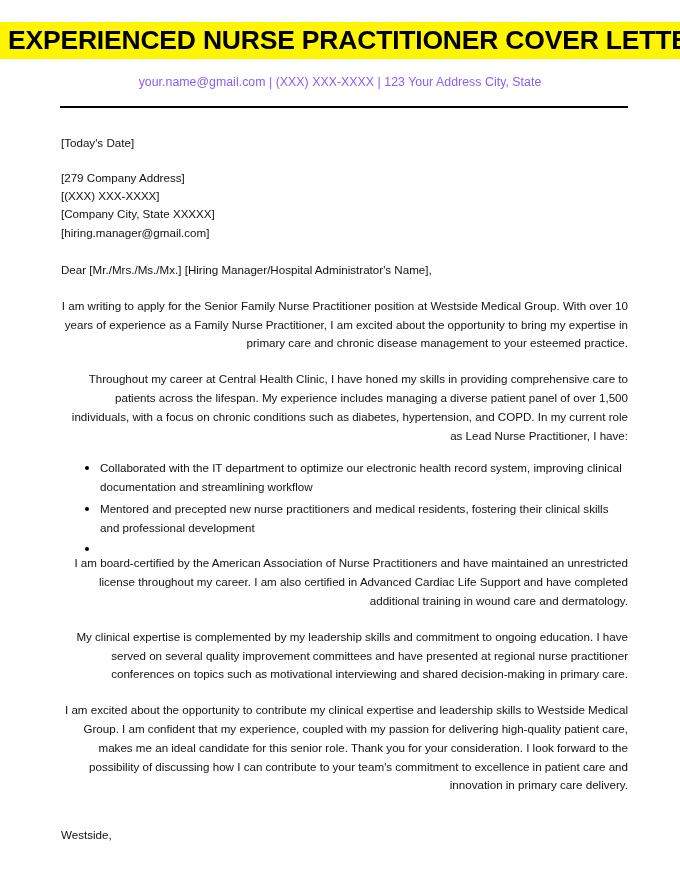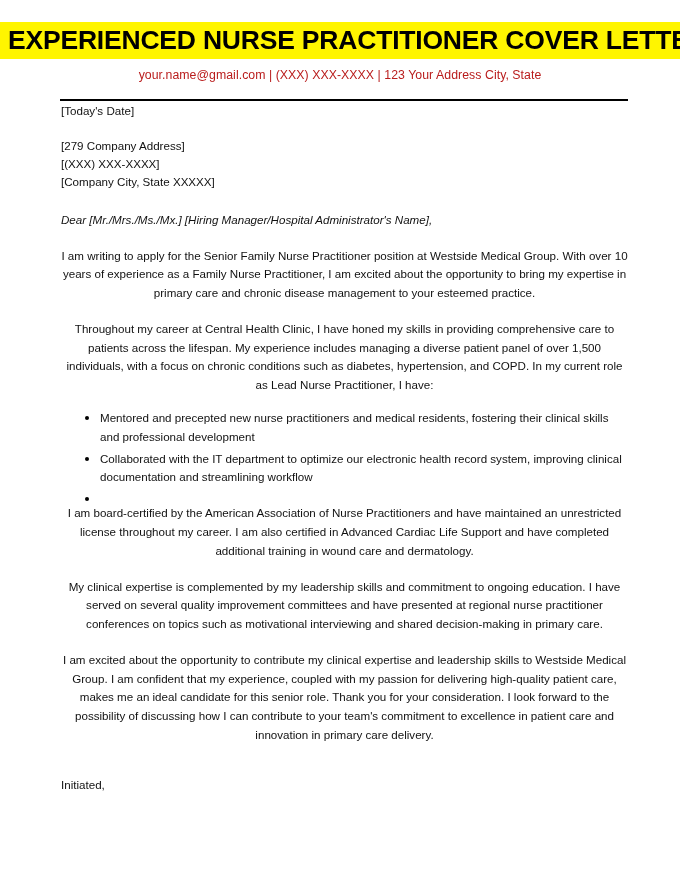--- a/index.html
+++ b/index.html
@@ -39,64 +39,64 @@
     font-weight: bold;
     font-size: 26.5px;
     line-height: 1.22;
     letter-spacing: -0.2px;
     padding: 2px 8px 3px 8px;
     margin: 0;
     white-space: nowrap;
   }
 
   .contact-line {
-    margin: 8px 0 0 0;
+    margin: 15px 0 0 0;
     text-align: center;
     font-size: 12.3px;
     line-height: 1.4;
-    color: #b91c1c;
+    color: #8b5cf6;
     letter-spacing: 0.05px;
   }
 
   .header-rule {
     height: 0;
     border: 0;
     border-top: 2px solid #000000;
     margin: 14px 52px 0 60px;
   }
 
   
   .letter-body {
-    padding: 1px 52px 0 61px;
+    padding: 18px 52px 0 61px;
     font-size: 11.6px;
     line-height: 1.62;
     color: #111111;
+    margin-top: 8px;
   }
 
   .block-gap-top {
     margin-top: 24px;
   }
 
   .addr-block {
     margin-top: 17px;
   }
 
   .addr-line {
     margin: 0;
     line-height: 1.58;
   }
 
   .salutation {
     margin: 19px 0 0 0;
-    font-style: italic;
   }
 
   p.para {
     margin: 17px 0 0 0;
-    text-align: center;
+    text-align: right;
   }
 
   ul.achievements {
     list-style: none;
     margin: 14px 0 0 0;
     padding: 0;
   }
 
   ul.achievements li {
     position: relative;
@@ -131,44 +131,45 @@
   </div>
 
   <div class="letter-body">
 
     <div class="block-gap-top addr-line">[Today's Date]</div>
 
     <div class="addr-block">
       <div class="addr-line">[279 Company Address]</div>
       <div class="addr-line">[(XXX) XXX-XXXX]</div>
       <div class="addr-line">[Company City, State XXXXX]</div>
+      <div class="addr-line">[hiring.manager@gmail.com]</div>
     </div>
 
     <div class="salutation">Dear [Mr./Mrs./Ms./Mx.] [Hiring Manager/Hospital Administrator's Name],</div>
 
     <p class="para">I am writing to apply for the Senior Family Nurse Practitioner position at Westside Medical Group. With over 10 years of experience as a Family Nurse Practitioner, I am excited about the opportunity to bring my expertise in primary care and chronic disease management to your esteemed practice.</p>
 
     <p class="para">Throughout my career at Central Health Clinic, I have honed my skills in providing comprehensive care to patients across the lifespan. My experience includes managing a diverse patient panel of over 1,500 individuals, with a focus on chronic conditions such as diabetes, hypertension, and COPD. In my current role as Lead Nurse Practitioner, I have:</p>
 
     <ul class="achievements">
       <li>
         <span class="bullet-dot"></span>
-        <span>Mentored and precepted new nurse practitioners and medical residents, fostering their clinical skills and professional development</span>
+        <span>Collaborated with the IT department to optimize our electronic health record system, improving clinical documentation and streamlining workflow</span>
       </li>
       <li>
         <span class="bullet-dot"></span>
-        <span>Collaborated with the IT department to optimize our electronic health record system, improving clinical documentation and streamlining workflow</span>
+        <span>Mentored and precepted new nurse practitioners and medical residents, fostering their clinical skills and professional development</span>
       </li>
       <li>
         <span class="bullet-dot"></span>
       </li>
     </ul>
 
     <p class="para">I am board-certified by the American Association of Nurse Practitioners and have maintained an unrestricted license throughout my career. I am also certified in Advanced Cardiac Life Support and have completed additional training in wound care and dermatology.</p>
 
     <p class="para">My clinical expertise is complemented by my leadership skills and commitment to ongoing education. I have served on several quality improvement committees and have presented at regional nurse practitioner conferences on topics such as motivational interviewing and shared decision-making in primary care.</p>
 
     <p class="para">I am excited about the opportunity to contribute my clinical expertise and leadership skills to Westside Medical Group. I am confident that my experience, coupled with my passion for delivering high-quality patient care, makes me an ideal candidate for this senior role. Thank you for your consideration. I look forward to the possibility of discussing how I can contribute to your team's commitment to excellence in patient care and innovation in primary care delivery.</p>
 
-    <div class="sign-off">Initiated,</div>
+    <div class="sign-off">Westside,</div>
 
   </div>
 </div>
 
 </body></html>

